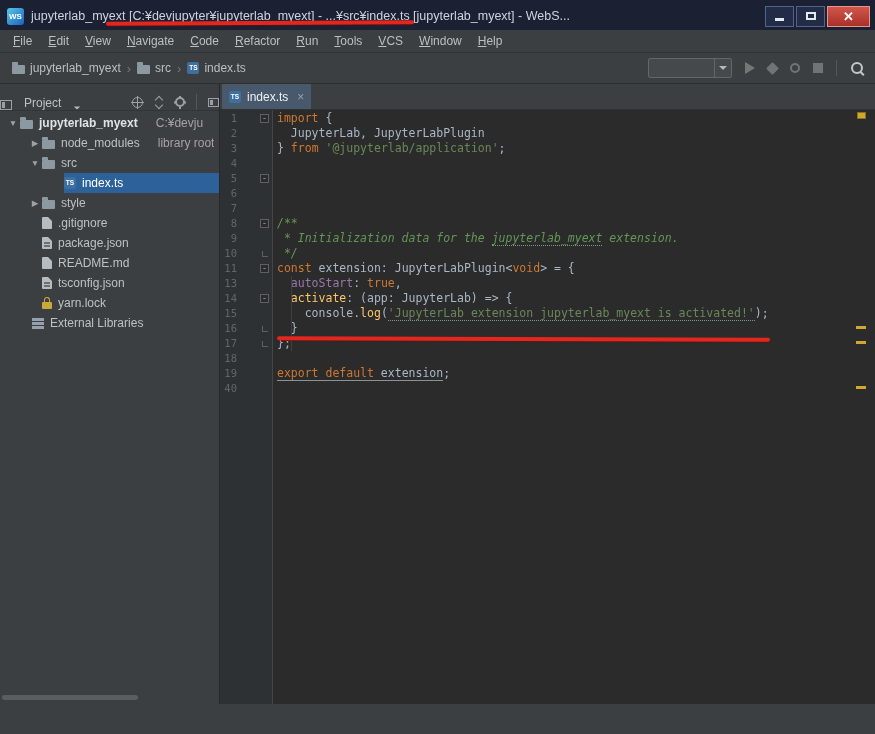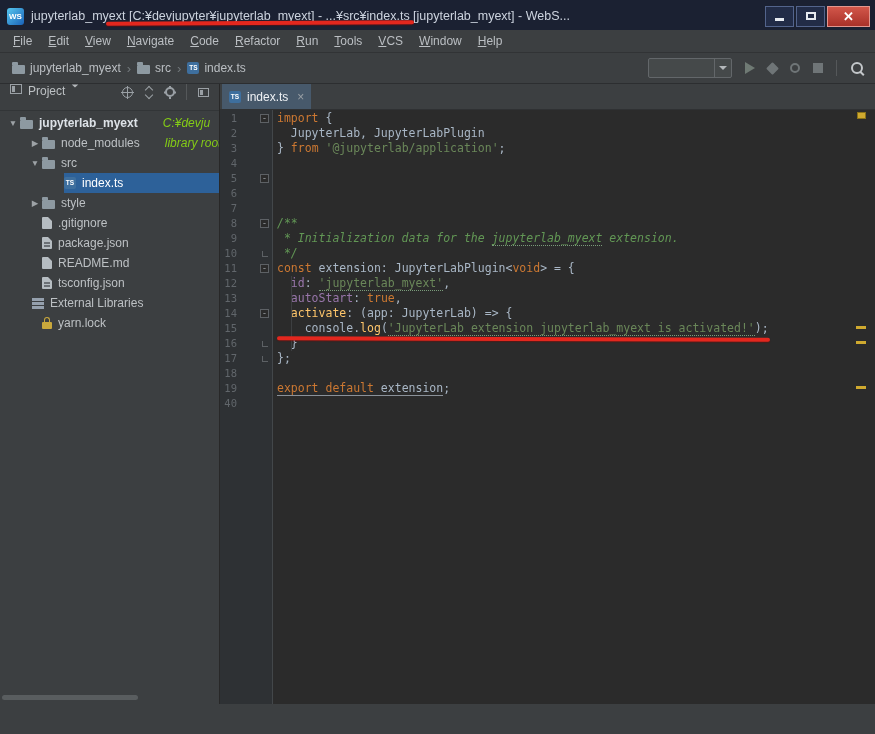--- a/index.html
+++ b/index.html
@@ -46,22 +46,22 @@
   .stop-sq{width:10px;height:10px;background:#6f7577;}
   .vline{width:1px;height:16px;background:#55585a;}
   .mag{position:relative;width:15px;height:15px;}
   .mag::before{content:"";position:absolute;left:1px;top:1px;width:8px;height:8px;border:2px solid #c3c7ca;border-radius:50%;}
   .mag::after{content:"";position:absolute;left:10.5px;top:10px;width:5px;height:2px;background:#c3c7ca;
               transform:rotate(45deg);transform-origin:0 0;}
 
   
   .project{position:absolute;left:0;top:84px;width:220px;bottom:30px;background:#3c3f41;
            border-right:1px solid #282828;overflow:hidden;}
-  .phead{position:absolute;left:0;top:0;right:0;height:27px;display:flex;align-items:flex-start;
-         gap:6px;padding:0 10px;border-bottom:1px solid #323537;color:#bcc0c3;font-size:12px;}
+  .phead{position:absolute;left:0;top:0;right:0;height:27px;display:flex;align-items:flex-end;
+         gap:12px;padding:0 0;border-bottom:1px solid #323537;color:#bcc0c3;font-size:12px;}
   .phicons{margin-left:auto;display:flex;align-items:center;gap:11px;}
   .pane-ic{width:12px;height:10px;border:1px solid #9aa0a5;position:relative;}
   .pane-ic::before{content:"";position:absolute;left:1px;top:1px;width:3px;height:6px;background:#9aa0a5;}
   .ph-cross{width:11px;height:11px;border:1px solid #9aa0a5;border-radius:50%;position:relative;}
   .ph-cross::before{content:"";position:absolute;left:4px;top:-2px;width:1px;height:13px;background:#9aa0a5;}
   .ph-cross::after{content:"";position:absolute;top:4px;left:-2px;height:1px;width:13px;background:#9aa0a5;}
   .ph-collapse{width:10px;height:13px;position:relative;}
   .ph-collapse::before,.ph-collapse::after{content:"";position:absolute;left:2px;width:5px;height:5px;
       border-right:1.5px solid #9aa0a5;border-bottom:1.5px solid #9aa0a5;}
   .ph-collapse::before{top:1px;transform:rotate(-135deg);}
@@ -73,21 +73,21 @@
   .ph-hide::before{content:"";position:absolute;left:1px;top:1px;width:3px;height:5px;background:#9aa0a5;}
 
   .ptree{position:absolute;left:0;top:29px;right:0;bottom:12px;font-size:12px;color:#bdc1c4;
          overflow:hidden;white-space:nowrap;}
   .trow{height:20px;display:flex;align-items:center;}
   .tarrow{width:14px;flex:none;text-align:center;font-size:8.5px;color:#9da2a6;}
   .tsel{display:flex;align-items:center;gap:6px;flex:1;height:100%;min-width:0;}
   .trow.sel .tsel{background:#2d6199;}
   .trow.sel .tlabel{color:#fff;}
   .tlabel.b{font-weight:bold;color:#dde2e7;}
-  .tsec{color:#84cc16;margin-left:19px;overflow:hidden;font-style:italic;}
+  .tsec{color:#a3a3a3;margin-left:12px;overflow:hidden;}
   .hscroll{position:absolute;left:2px;bottom:4px;width:136px;height:5px;background:#595d5f;border-radius:3px;}
 
   
   .ic{position:relative;display:inline-block;flex:none;}
   .ic-folder{width:13px;height:9px;background:#8d99a1;border-radius:1px;margin-top:2px;}
   .ic-folder::before{content:"";position:absolute;left:0;top:-3px;width:6px;height:3px;background:#8d99a1;border-radius:1px 1px 0 0;}
   .ic-ts{width:12px;height:12px;background:#3e6f9e;border-radius:2px;}
   .ic-ts::after{content:"TS";position:absolute;left:0;top:0;width:12px;color:#fff;
                 font:bold 6.5px/12px "Liberation Sans",sans-serif;text-align:center;}
   .ic-file{width:10px;height:12px;background:#b6bdc2;border-radius:1px;}
@@ -300,32 +300,32 @@
             <span class="tlabel">README.md</span>
           </span>
         </div>
         <div class="trow" style="padding-left: 28px;">
           <span class="tarrow"></span>
           <span class="tsel">
             <span class="ic ic-json"></span>
             <span class="tlabel">tsconfig.json</span>
           </span>
         </div>
+        <div class="trow" style="padding-left: 28px;">
+          <span class="tarrow"></span>
+          <span class="tsel">
+            <span class="ic ic-yarnlock"></span>
+            <span class="tlabel">yarn.lock</span>
+          </span>
+        </div>
         <div class="trow" style="padding-left: 18px;">
           <span class="tarrow"></span>
           <span class="tsel">
             <span class="ic ic-lib"></span>
             <span class="tlabel">External Libraries</span>
-          </span>
-        </div>
-        <div class="trow" style="padding-left: 28px;">
-          <span class="tarrow"></span>
-          <span class="tsel">
-            <span class="ic ic-yarnlock"></span>
-            <span class="tlabel">yarn.lock</span>
           </span>
         </div>
       </div>
     <div class="hscroll"></div>
   </div>
 
   <div class="editor">
     <div class="tabbar">
       <div class="tab">
         <span class="ic ic-ts"></span>
@@ -394,25 +394,20 @@
             <span class="lt"><span class="tk-c"> */</span></span>
           </div>
           <div class="cl">
             <span class="ln">11</span>
             <span class="fd">
               <span class="fopen">-</span>
             </span>
             <span class="lt"><span class="tk-k">const</span><span class="tk-p"> extension: JupyterLabPlugin&lt;</span><span class="tk-k">void</span><span class="tk-p">&gt; = {</span></span>
           </div>
           <div class="cl">
-            <span class="ln">12</span>
-            <span class="fd"></span>
-            <span class="lt"><span class="tk-f">  id</span><span class="tk-p">: </span><span class="tk-su">'jupyterlab_myext'</span><span class="tk-p">,</span></span>
-          </div>
-          <div class="cl">
             <span class="ln">13</span>
             <span class="fd"></span>
             <span class="lt"><span class="tk-f">  autoStart</span><span class="tk-p">: </span><span class="tk-k">true</span><span class="tk-p">,</span></span>
           </div>
           <div class="cl">
             <span class="ln">14</span>
             <span class="fd">
               <span class="fopen">-</span>
             </span>
             <span class="lt"><span class="tk-m">  activate</span><span class="tk-p">: (app: JupyterLab) =&gt; {</span></span>

